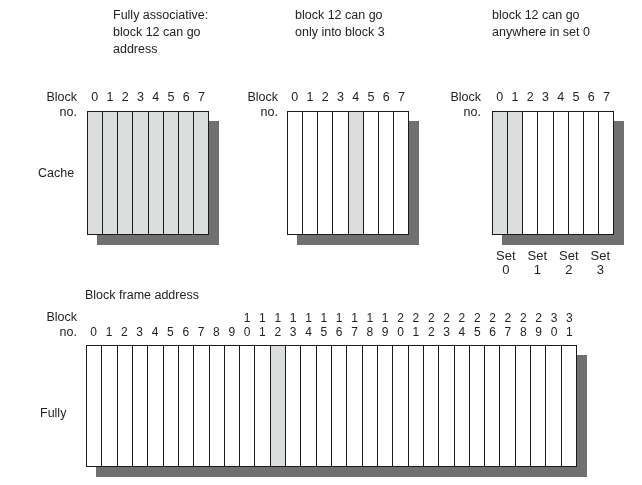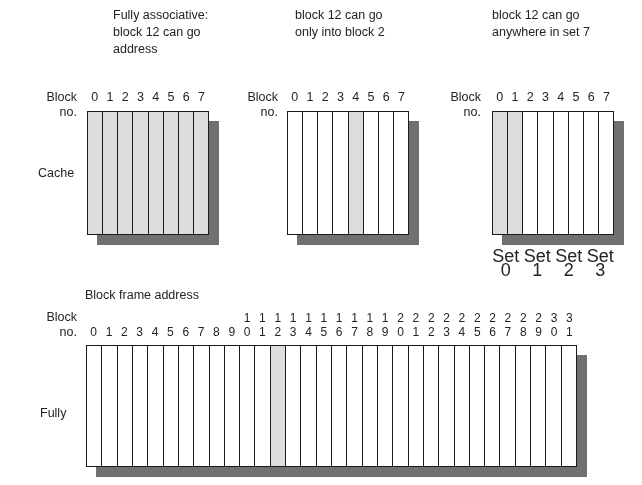--- a/index.html
+++ b/index.html
@@ -23,21 +23,21 @@
   .shadow { position: absolute; background: var(--shadow, #707070); }
   .cachebox {
     position: absolute;
     display: flex;
     background: #ffffff;
     border: 1.5px solid #1a1a1a;
   }
   .cell { flex: 1; border-right: 1.2px solid #1a1a1a; background: #ffffff; }
   .cell:last-child { border-right: none; }
   .cell.hl { background: var(--hl, #dcdedd); }
-  .setlabels { position: absolute; display: flex; font-size: 18px; line-height: 14px; text-align: center; }
+  .setlabels { position: absolute; display: flex; font-size: 13px; line-height: 14px; text-align: center; }
   .setcol { flex: 1; }
 </style>
 </head>
 <body>
 
 <div class="canvas">
 
   <div class="heading" style="left:85px; top:7px;margin-left:28px;">
     <div>Fully associative:</div>
     <div>block 12 can go</div>
@@ -65,21 +65,21 @@
       <div class="cell hl"></div>
       <div class="cell hl"></div>
       <div class="cell hl"></div>
       <div class="cell hl"></div>
       <div class="cell hl"></div>
     </div>
   <div class="sidelabel" style="left:12px; top:166px;">Cache</div>
 
   <div class="heading" style="left:295px; top:7px;">
     <div>block 12 can go</div>
-    <div>only into block 2</div>
+    <div>only into block 3</div>
   </div>
   <div class="blockno" style="left:228px; top:90px;">
     <div>Block</div>
     <div>no.</div>
   </div>
   <div class="digitrow" style="left:287px; top:90px; width:122px;">
       <span>0</span>
       <span>1</span>
       <span>2</span>
       <span>3</span>
@@ -95,21 +95,21 @@
       <div class="cell"></div>
       <div class="cell"></div>
       <div class="cell hl"></div>
       <div class="cell"></div>
       <div class="cell"></div>
       <div class="cell"></div>
     </div>
 
   <div class="heading" style="left:492px; top:7px;">
     <div>block 12 can go</div>
-    <div>anywhere in set 7</div>
+    <div>anywhere in set 0</div>
   </div>
   <div class="blockno" style="left:431px; top:90px;">
     <div>Block</div>
     <div>no.</div>
   </div>
   <div class="digitrow" style="left:492px; top:90px; width:122px;">
       <span>0</span>
       <span>1</span>
       <span>2</span>
       <span>3</span>

